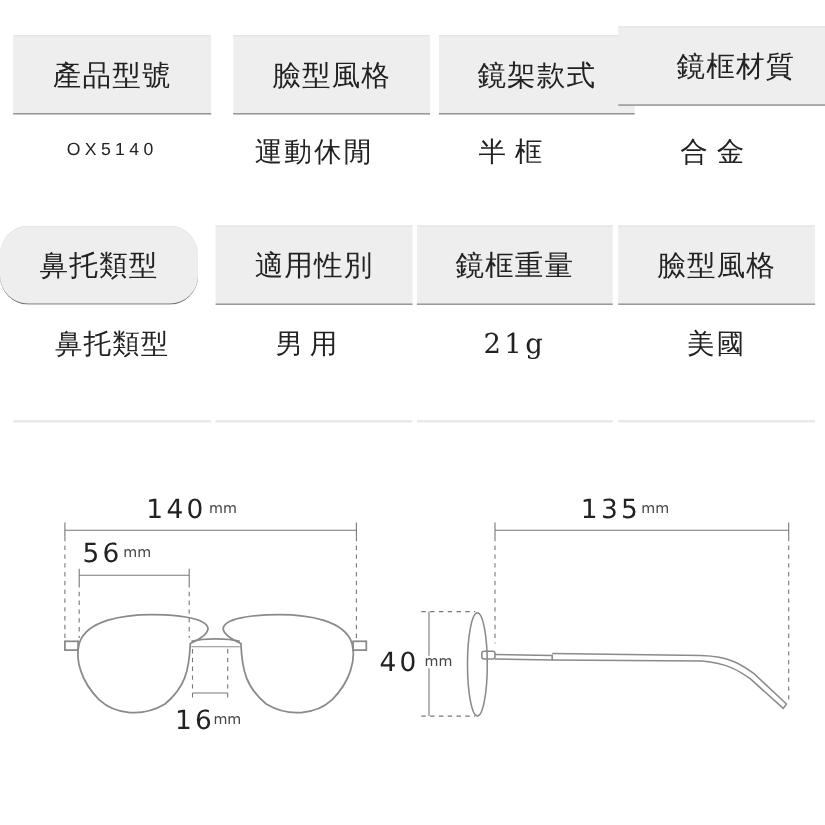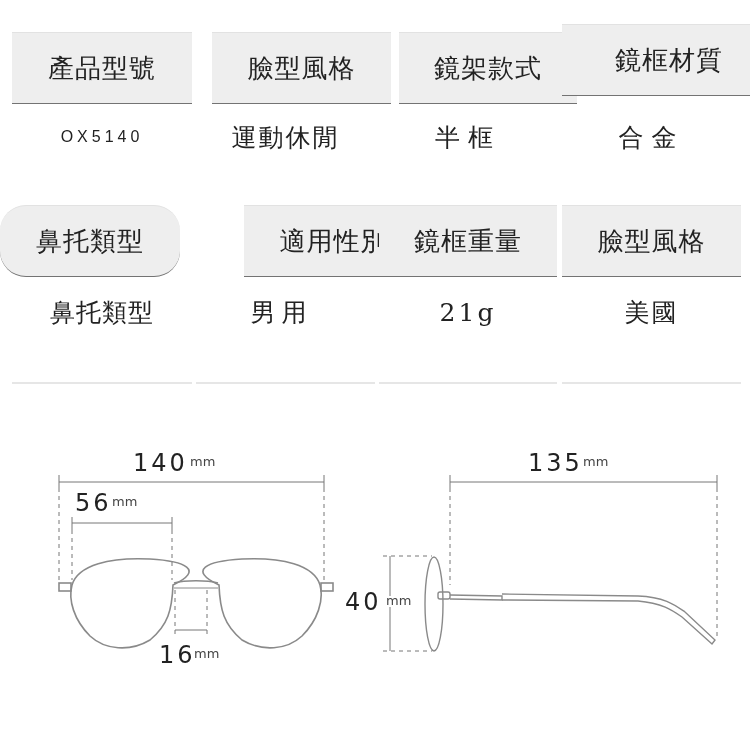--- a/index.html
+++ b/index.html
@@ -27,21 +27,21 @@
   <div class="cell hdr" style="left:196px;top:32px;width:179px;height:72px;margin-left:16px;">臉型風格</div>
   <div class="cell hdr" style="left:399px;top:32px;width:178px;height:72px;">鏡架款式</div>
   <div class="cell hdr" style="left:562px;top:24px;width:214px;height:72px;">鏡框材質</div>
 
   <div class="cell val model" style="left:12px;top:106px;width:180px;height:62px;">OX5140</div>
   <div class="cell val" style="left:196px;top:106px;width:179px;height:62px;">運動休閒</div>
   <div class="cell val" style="left:379px;top:106px;width:178px;height:62px;letter-spacing:8px;">半框</div>
   <div class="cell val" style="left:562px;top:106px;width:179px;height:62px;letter-spacing:8px;">合金</div>
 
   <div class="cell hdr" style="left:0;top:205px;width:180px;height:72px;border-radius:26px;">鼻托類型</div>
-  <div class="cell hdr" style="left:196px;top:205px;width:179px;height:72px;margin-left:48px;">適用性別</div>
+  <div class="cell hdr" style="left:196px;top:205px;width:179px;height:72px;">適用性別</div>
   <div class="cell hdr" style="left:379px;top:205px;width:178px;height:72px;">鏡框重量</div>
   <div class="cell hdr" style="left:562px;top:205px;width:179px;height:72px;">臉型風格</div>
 
   <div class="cell val" style="left:12px;top:280px;width:180px;height:64px;letter-spacing:1px;">鼻托類型</div>
   <div class="cell val" style="left:192px;top:280px;width:179px;height:64px;letter-spacing:6px;">男用</div>
   <div class="cell val weight" style="left:379px;top:280px;width:178px;height:64px;">21g</div>
   <div class="cell val" style="left:562px;top:280px;width:179px;height:64px;">美國</div>
 
   <div class="divider" style="left:12px;width:180px;"></div>
   <div class="divider" style="left:196px;width:179px;"></div>

